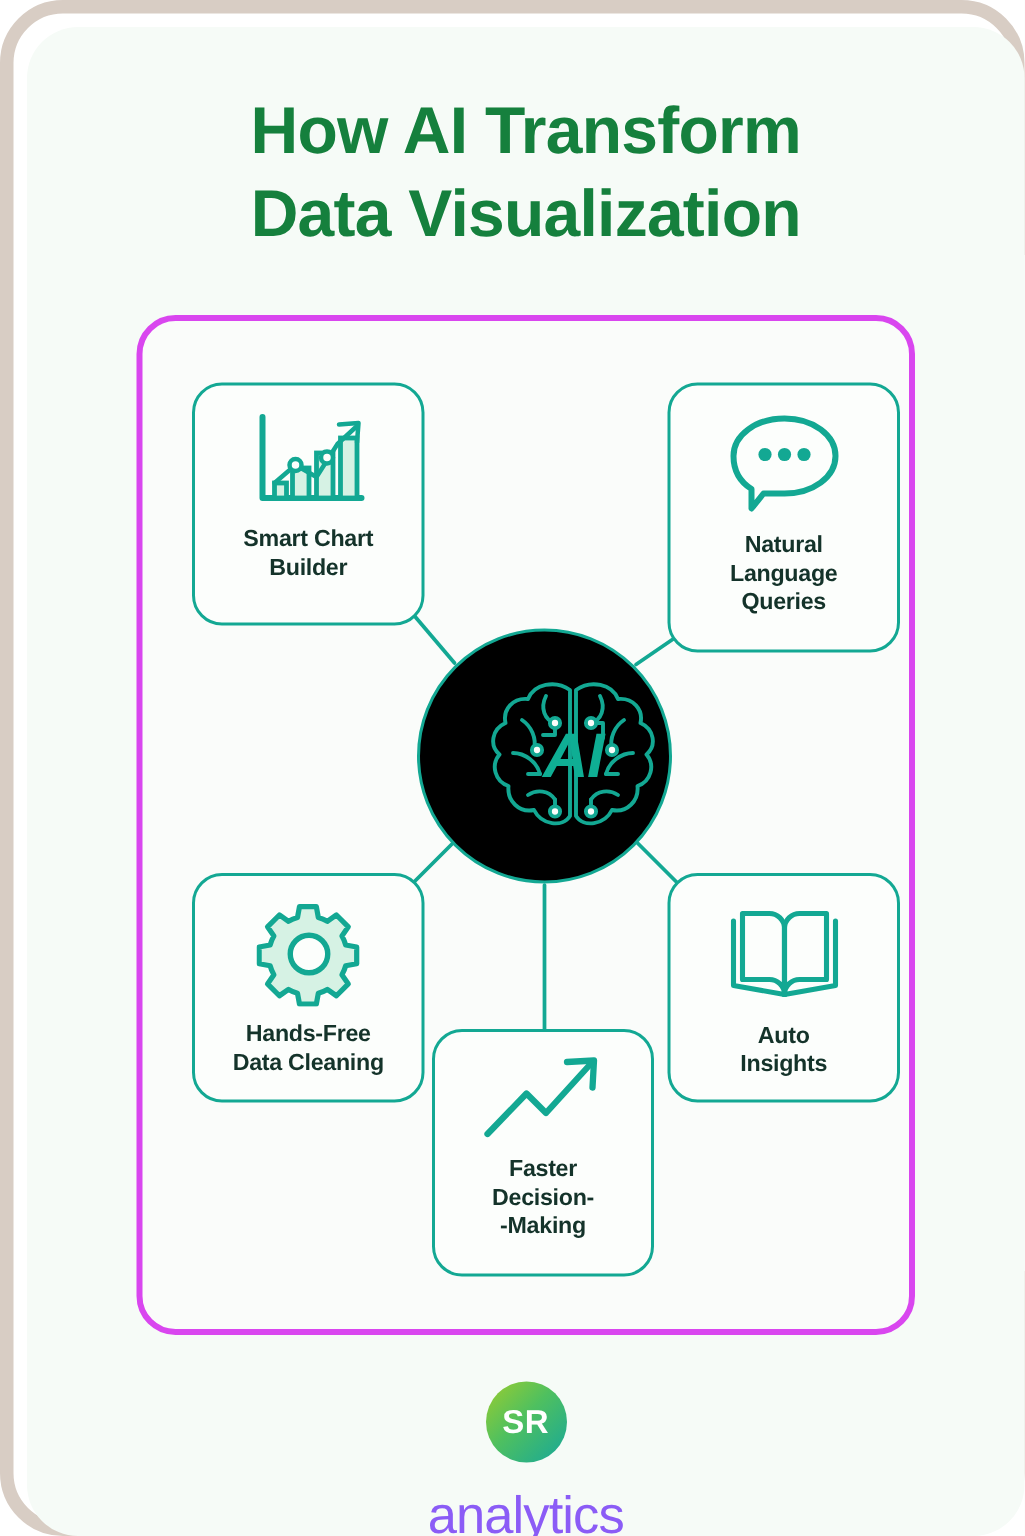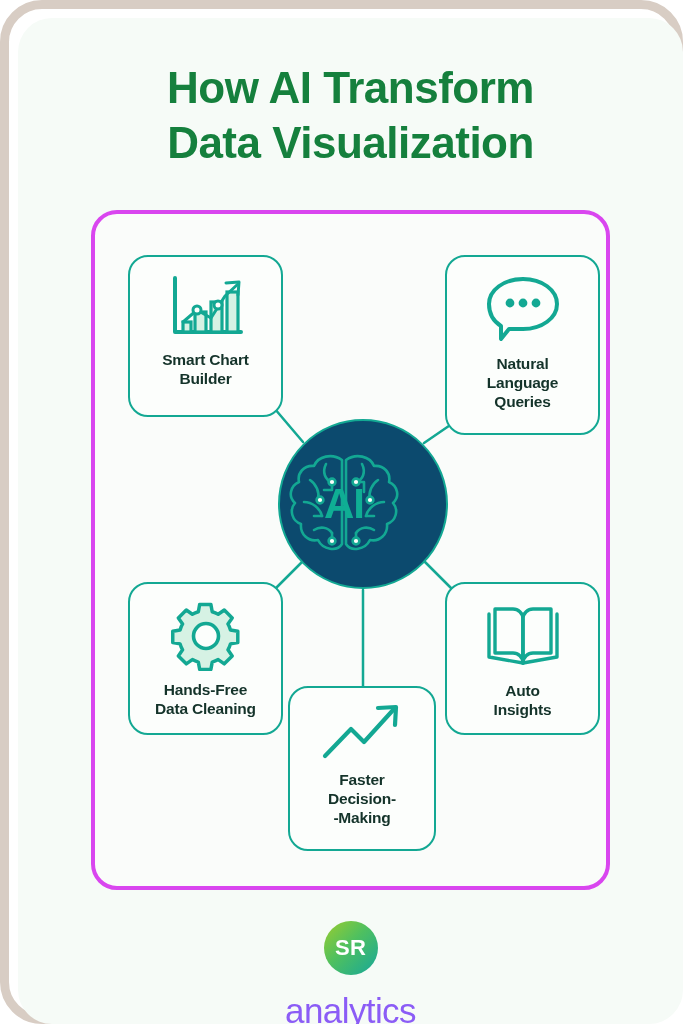--- a/index.html
+++ b/index.html
@@ -118,25 +118,26 @@
 
   
   #ai-node {
     position: absolute;
     left: 183px;
     top: 205px;
     width: 170px;
     height: 170px;
     border: 2.5px solid #13a893;
     border-radius: 50%;
-    background: #0c4a6e;
+    background: #000000;
     z-index: 4;
     display: flex;
     align-items: center;
-    justify-content: flex-start;
+    justify-content: flex-end;
+    font-style: italic;
   }
   #ai-node .brainwrap { position: relative; width: 128px; height: 128px; }
   #ai-node .ai-text {
     position: absolute;
     left: 0; top: 0;
     width: 128px; height: 128px;
     display: flex;
     align-items: center;
     justify-content: center;
     color: #0fae94;

